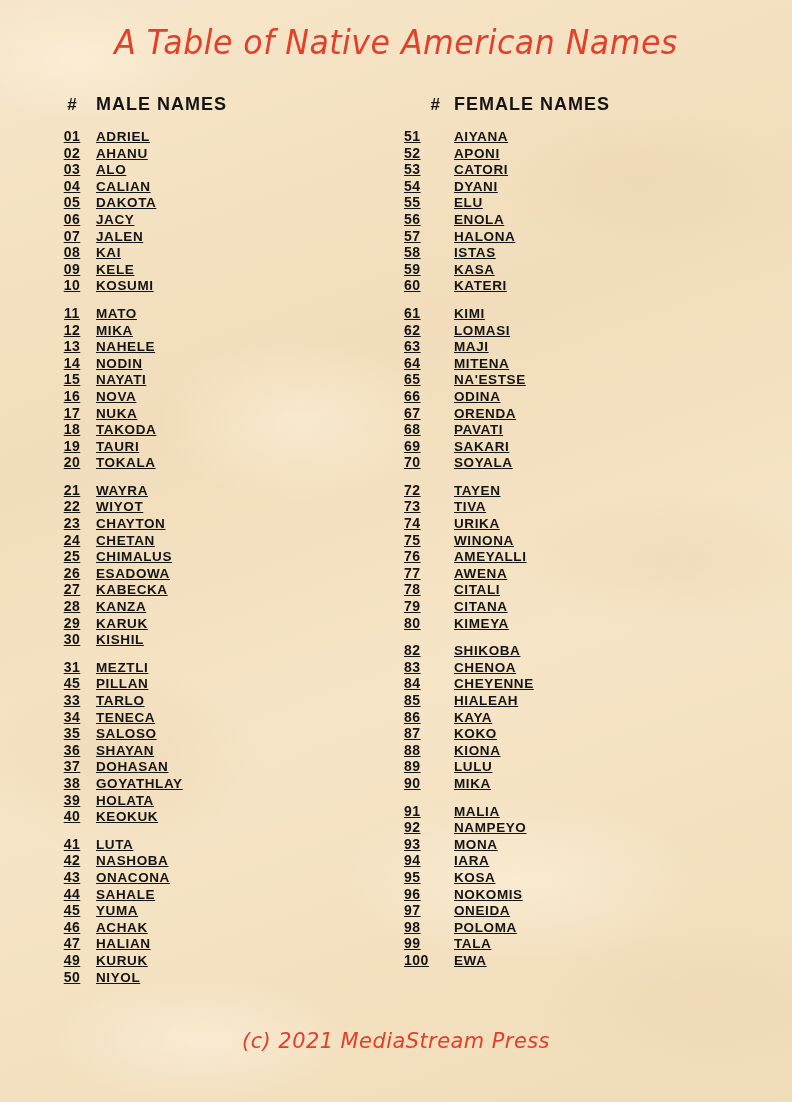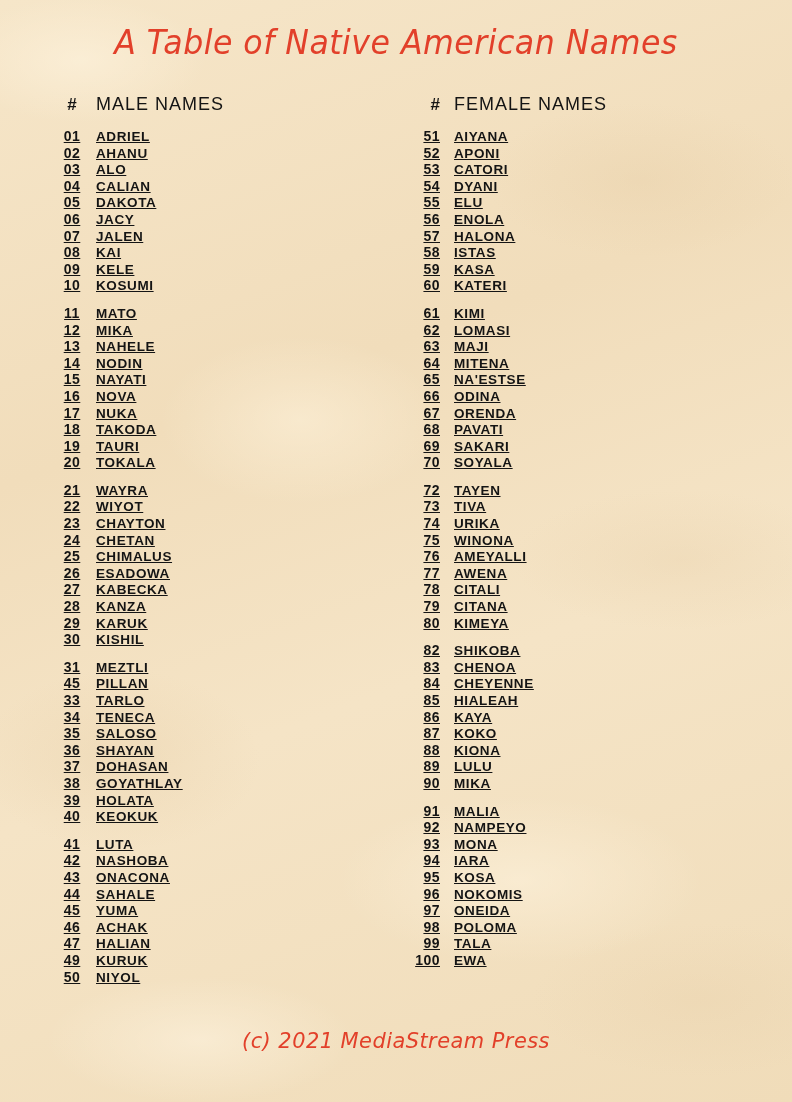--- a/index.html
+++ b/index.html
@@ -59,21 +59,21 @@
     }
     .col-header .hash {
       width: 48px;
       font-size: 17px;
       font-weight: bold;
       text-align: center;
       padding-left: 0;
     }
     .col-header .label {
       font-size: 18px;
-      font-weight: normal;
+      font-weight: bold;
       letter-spacing: 1px;
       text-transform: uppercase;
     }
 
     .group {
       margin-bottom: 11px;
       text-decoration: underline;
     }
     .row {
       display: flex;
@@ -83,21 +83,21 @@
     }
     .row .num {
       width: 48px;
       font-size: 14px;
       font-weight: bold;
       text-align: center;
       letter-spacing: 0.5px;
     }
     .column.female .row .num {
       width: 36px;
-      text-align: right;
+      text-align: left;
       padding-right: 14px;
     }
     .column.female .col-header .hash {
       width: 36px;
       text-align: right;
       padding-right: 14px;
     }
     .row .name {
       font-size: 13.5px;
       font-weight: bold;

